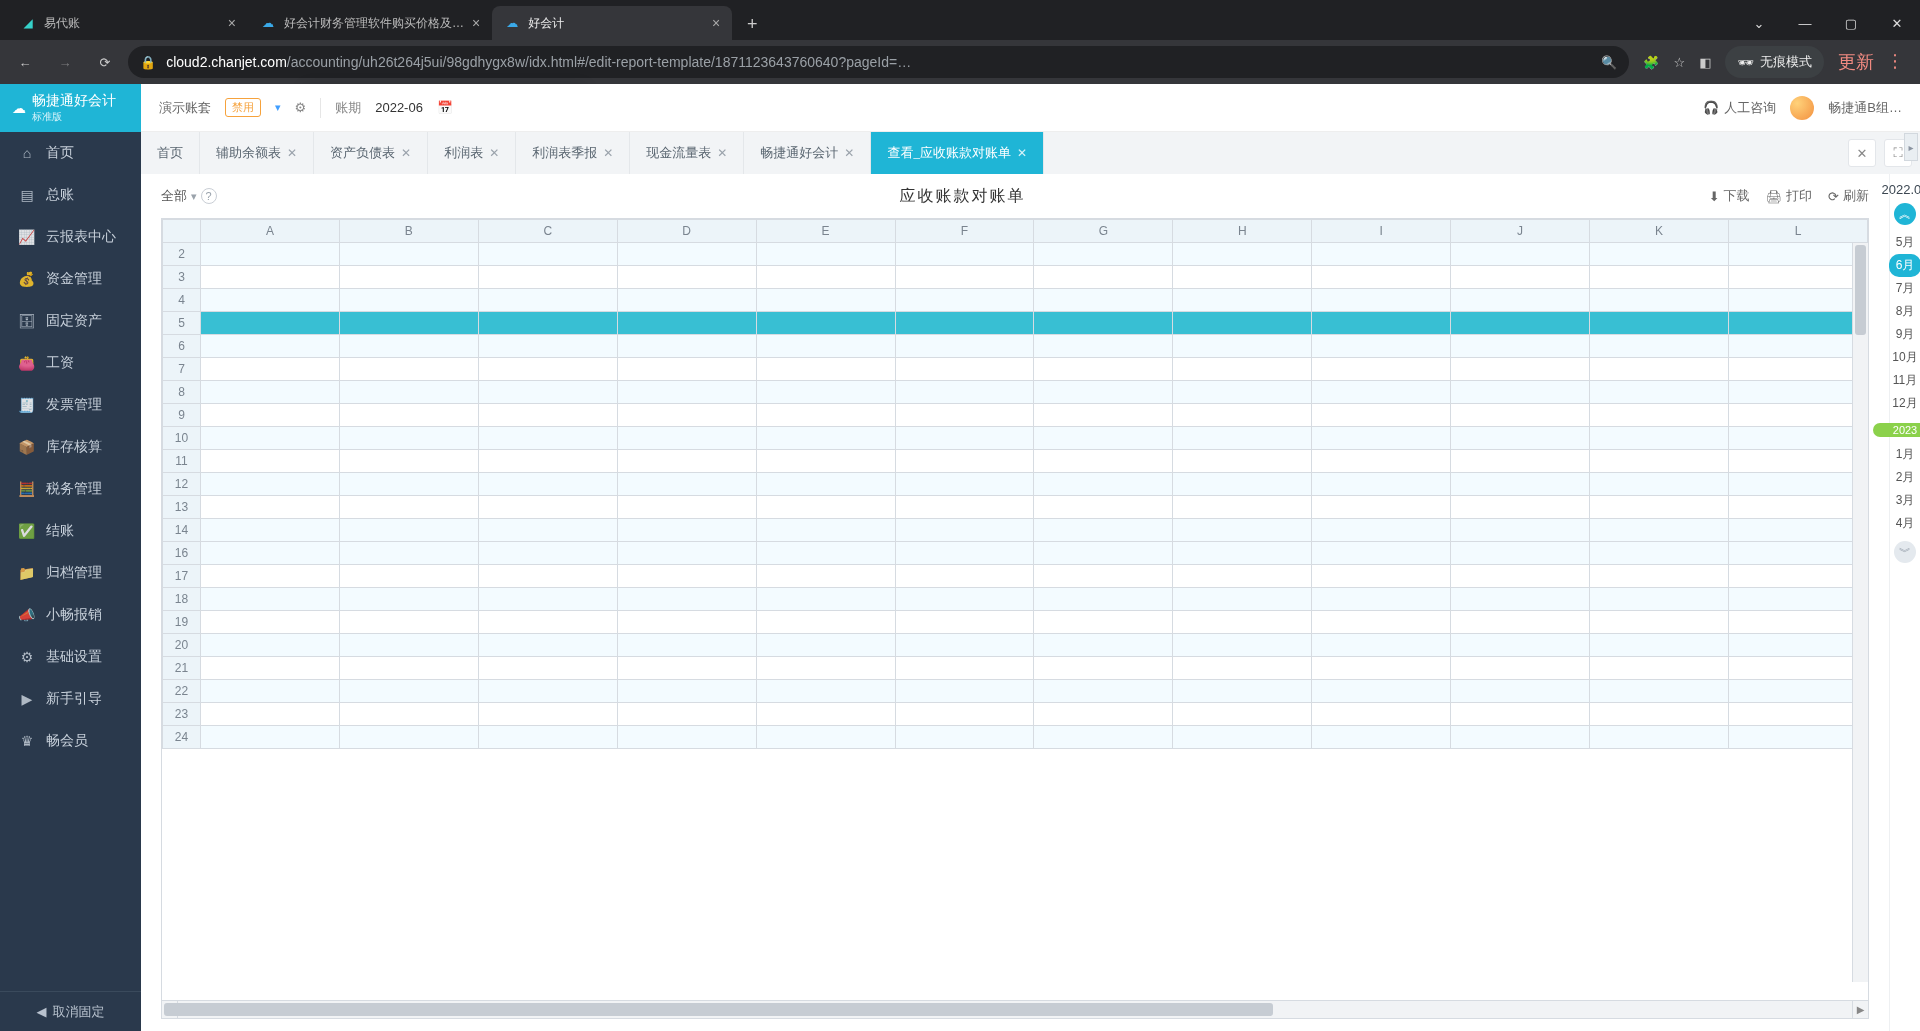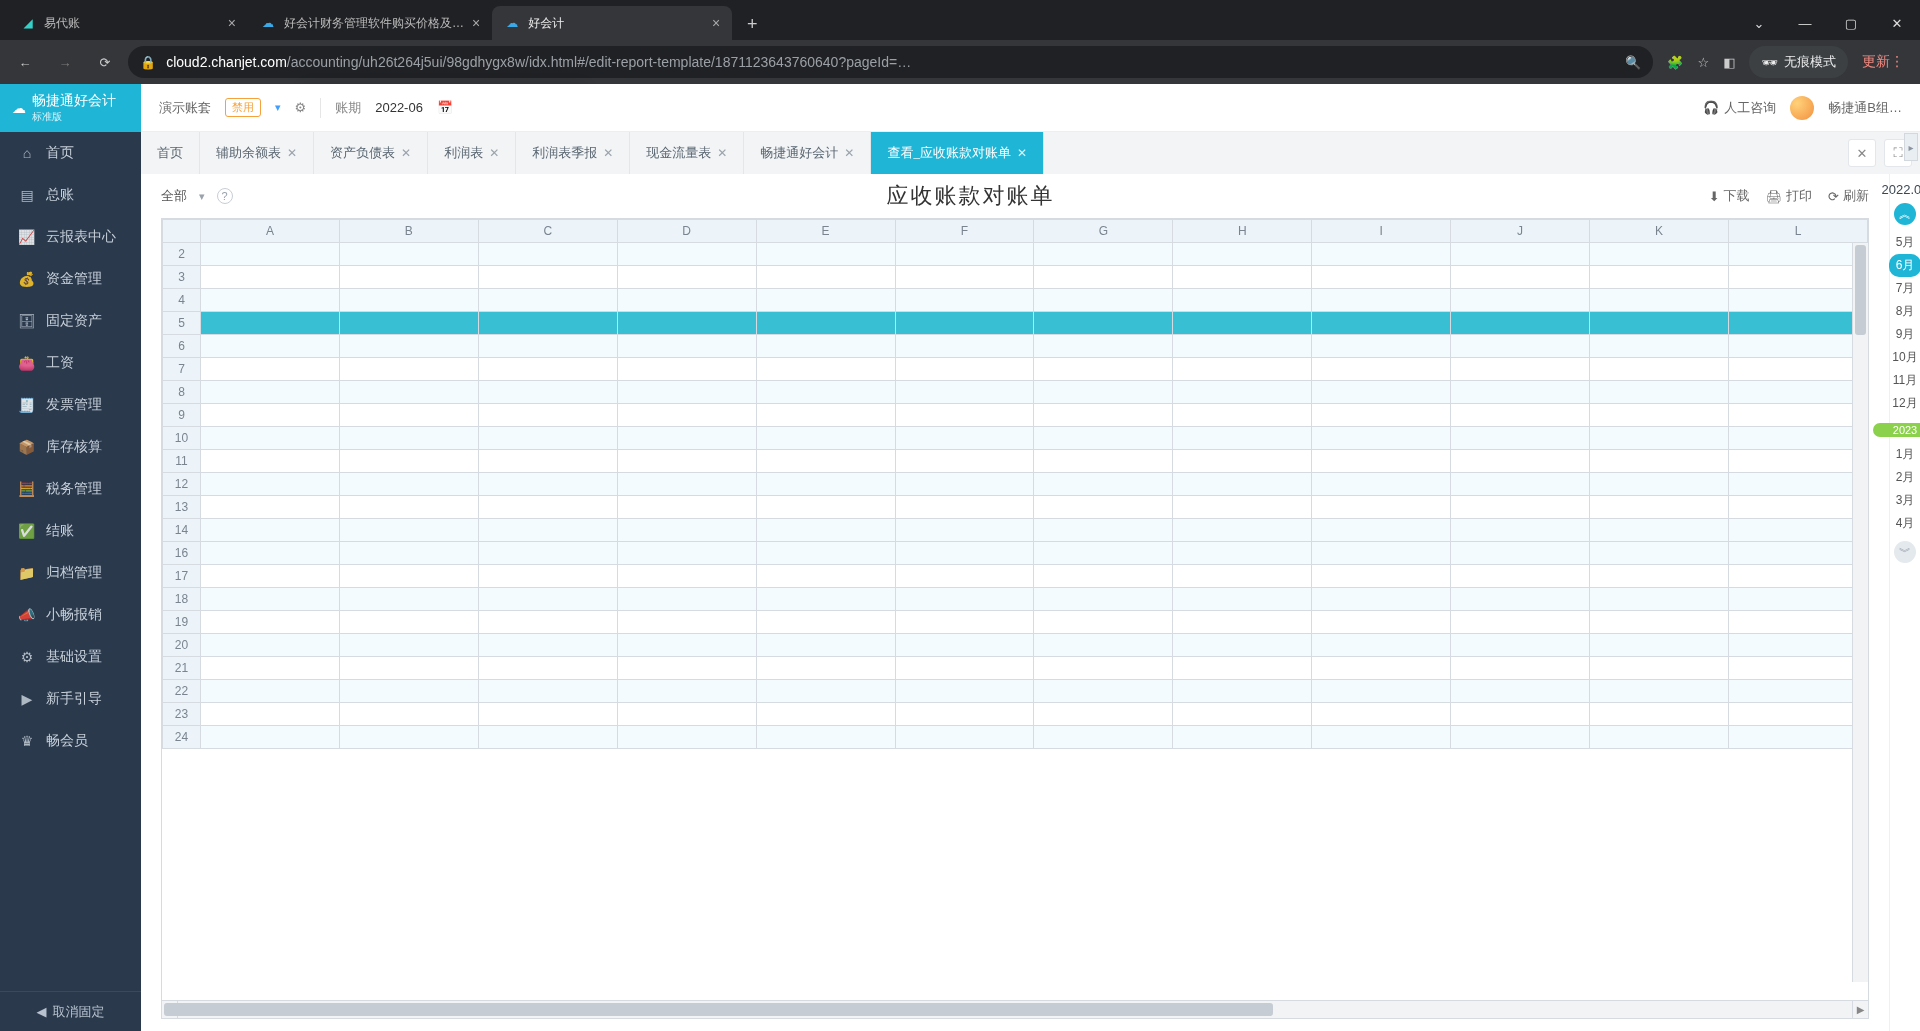--- a/index.html
+++ b/index.html
@@ -17,21 +17,21 @@
   .window-controls { margin-left: auto; display: flex; }
   .window-controls div { width: 46px; height: 34px; display: flex; align-items: center; justify-content: center; color: #ddd; cursor: pointer; }
   .toolbar { display: flex; align-items: center; height: 44px; background: #35363a; padding: 0 8px; gap: 6px; }
   .nav-btn { width: 34px; height: 34px; display: flex; align-items: center; justify-content: center; color: #ccc; border-radius: 50%; cursor: pointer; }
   .addr-bar { flex: 1; height: 32px; background: #202124; border-radius: 16px; display: flex; align-items: center; padding: 0 12px; color: #ddd; gap: 10px; }
   .addr-url { flex: 1; white-space: nowrap; overflow: hidden; text-overflow: ellipsis; font-size: 14px; }
   .addr-url .domain { color: #fff; }
   .addr-url .path { color: #9aa0a6; }
   .tb-icons { display: flex; align-items: center; gap: 14px; color: #ccc; padding: 0 8px; }
   .incognito-badge { display: flex; align-items: center; gap: 6px; background: #3c4043; border-radius: 16px; height: 32px; padding: 0 12px; color: #eee; font-size: 13px; }
-  .update-btn { color: #f28b82; font-size: 14px; padding: 0 8px; display:flex; gap:0; cursor:pointer; }
+  .update-btn { color: #f28b82; font-size: 18px; padding: 0 8px; display:flex; gap:12px; cursor:pointer; }
   
   
   .teaser { position: absolute; left: 305px; top: 84px; width: 280px; background: #fff; box-shadow: 0 4px 16px rgba(0,0,0,.2); z-index: 1; padding: 6px 10px 10px; font-size: 12px; color: #787878; border-radius: 4px; }
   .teaser .line1 { color: #6ea6dc; }
   
   
   .app { position: absolute; top: 84px; left: 0; right: 0; bottom: 0; display: flex; z-index: 2; }
   .sidebar { width: 141px; background: #2a394c; color: #cfd6de; display: flex; flex-direction: column; }
   .logo { height: 48px; background: #1fb5d6; display: flex; align-items: center; padding-left: 12px; color: #fff; font-size: 14px; gap: 6px; }
   .logo small { font-size: 10px; display:block; color:#d6f3fa; }
@@ -58,23 +58,23 @@
   .doctab { display:flex; align-items:center; padding:0 16px; border-right:1px solid #e4e7ea; font-size:13px; color:#5a6671; cursor:pointer; gap:6px; background:#f2f4f6; }
   .doctab .tc { font-size:12px; color:#9aa2ab; }
   .doctab.active { background:#1fb5d6; color:#fff;font-family:Liberation Serif, serif; }
   .doctab.active .tc { color:#d8f3f9; }
   .doctabs-right { margin-left:auto; display:flex; align-items:center; gap:8px; padding-right:8px; }
   .doctabs-right .btn { width:28px; height:28px; display:flex; align-items:center; justify-content:center; color:#888; background:#fff; border:1px solid #e3e6ea; border-radius:3px; cursor:pointer; }
   
   .doc-area { flex:1; display:flex; background:#fff; }
   .doc-main { flex:1; display:flex; flex-direction:column; padding:0; }
   .doc-toolbar { height:44px; display:flex; align-items:center; padding:0 20px; }
-  .filter-all { display:flex; align-items:center; gap:12px; color:#555; cursor:pointer;text-align:center; }
+  .filter-all { display:flex; align-items:center; gap:4px; color:#555; cursor:pointer;text-align:center; }
   .help-ic { width:16px; height:16px; border:1px solid #c9ced5; border-radius:50%; font-size:11px; color:#98a1ab; display:inline-flex; align-items:center; justify-content:center; }
-  .doc-title { flex:1; text-align:center; font-size:22px; color:#333; letter-spacing:2px; }
+  .doc-title { flex:1; text-align:center; font-size:16px; color:#333; letter-spacing:2px; }
   .tool-actions { display:flex; gap:16px; }
   .tool-actions .act { display:flex; align-items:center; gap:4px; color:#666; cursor:pointer; }
   
   .sheet-wrap { flex:1; margin:0 20px 12px; border:1px solid #d6dbe1; position:relative; display:flex; flex-direction:column; overflow:hidden; }
   .sheet-grid { flex:1; overflow:hidden; position:relative; }
   table.sheet { border-collapse:collapse; width:100%; table-layout:fixed; }
   table.sheet th, table.sheet td { border:1px solid #d6dbe1; height:23px; text-align:center; font-weight:normal; font-size:12px; color:#555; }
   table.sheet th.corner { background:#ecf4f9; width:38px; }
   table.sheet th.rowh { background:#ecf4f9; width:38px; color:#7a848f; }
   table.sheet th.colh { background:#ecf4f9; color:#7a848f; }

